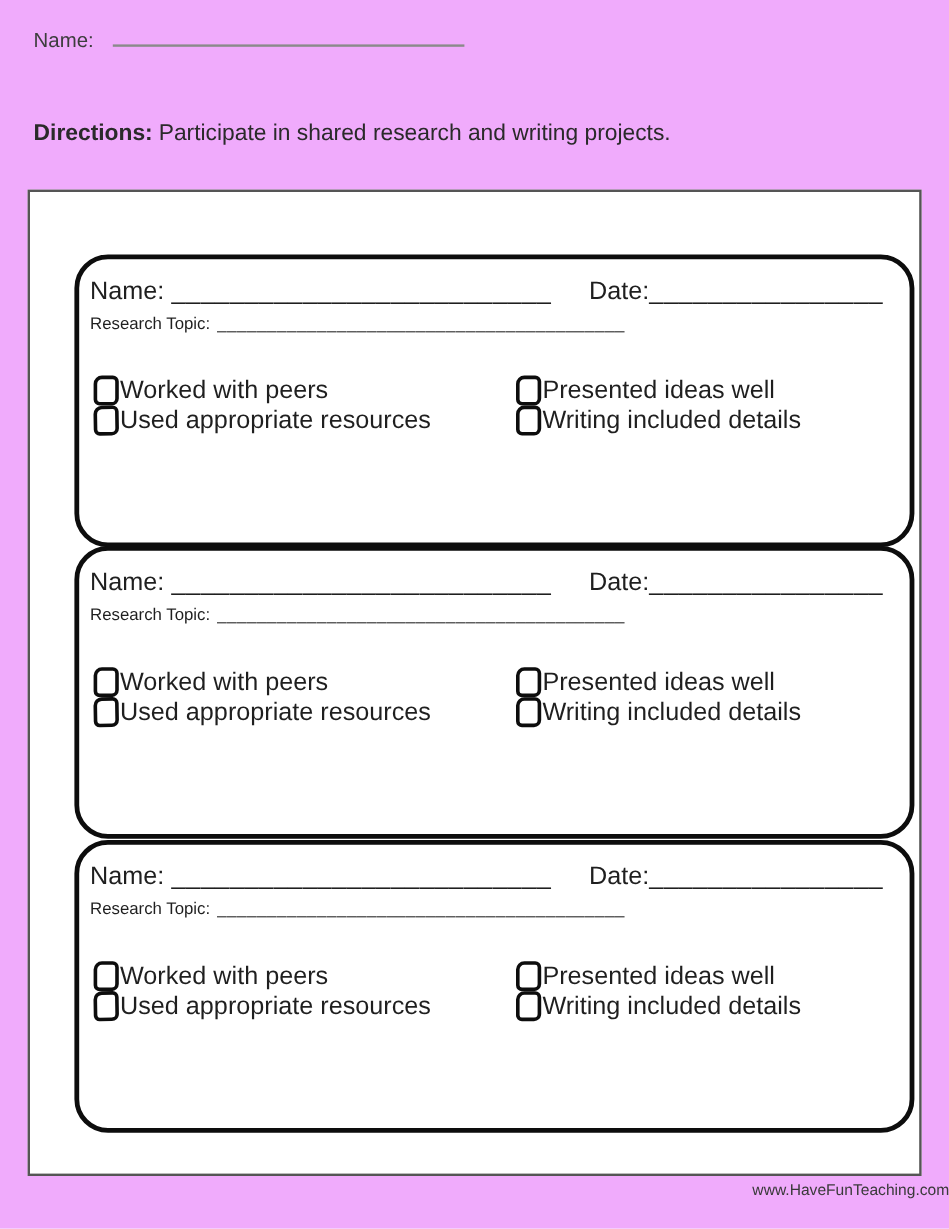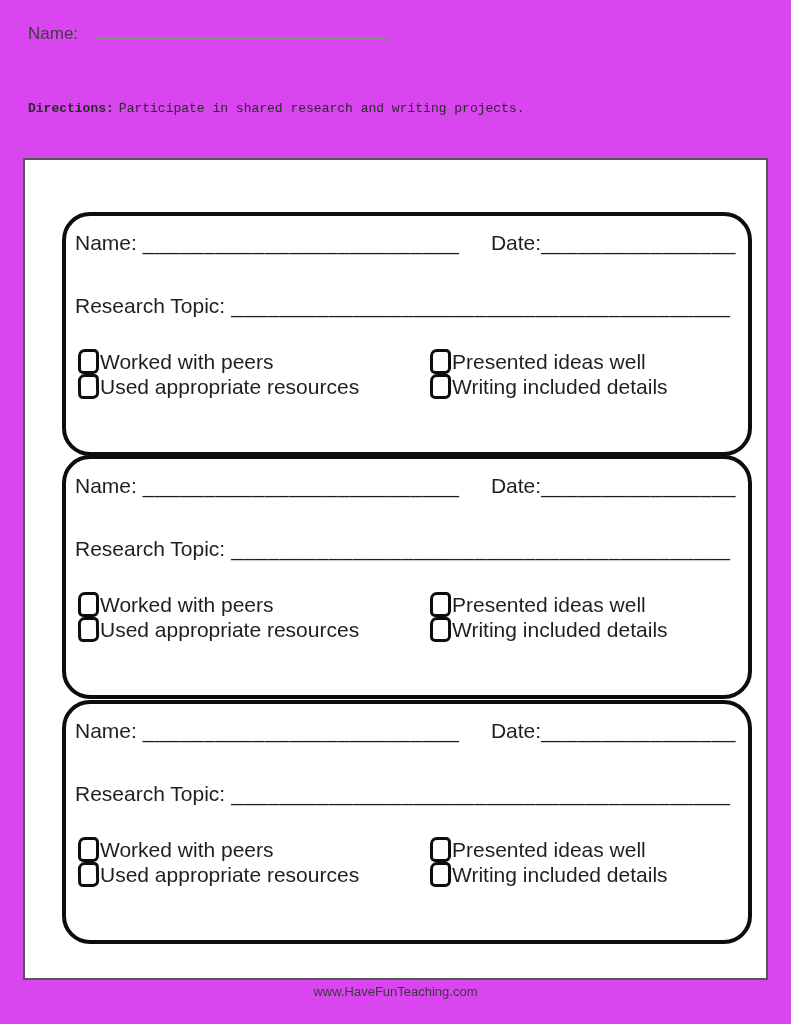--- a/index.html
+++ b/index.html
@@ -4,21 +4,21 @@
 <style>
   html, body {
     margin: 0;
     padding: 0;
     background: #ffffff;
   }
   .page {
     position: relative;
     width: 791px;
     height: 1024px;
-    background: #d946ef;
+    background: #f0abfc;
     font-family: "Liberation Sans", "DejaVu Sans", sans-serif;
     color: #1f1f1f;
     overflow: hidden;
   }
 
   
   .top-name-row {
     position: absolute;
     left: 28px;
     top: 22px;
@@ -42,23 +42,22 @@
     text-align: center;
     font-size: 31px;
     font-weight: 700;
     color: #0a0a0a;
     letter-spacing: -0.5px;
   }
   .directions-row {
     position: absolute;
     left: 28px;
     top: 101px;
-    font-size: 13px;
+    font-size: 19px;
     color: #2a2a2a;
-    font-family: Liberation Mono, monospace;
   }
   .directions-label {
     font-weight: 700;
     margin-right: 5px;
   }
 
   
   .outer-box {
     position: absolute;
     left: 23px;
@@ -71,21 +70,21 @@
 
   
   .card {
     position: absolute;
     left: 37px;
     width: 661px;
     height: 223px;
     border: 4px solid #0d0d0d;
     border-radius: 28px;
     background: #ffffff;
-    padding: 13px 12px 0 9px;
+    padding: 13px 22px 0 9px;
     box-sizing: content-box;
   }
   .card.card-0 { top: 52px; }
   .card.card-1 { top: 295px; }
   .card.card-2 { top: 540px; }
 
   .nd-row {
     display: flex;
     justify-content: space-between;
     align-items: baseline;
@@ -93,22 +92,21 @@
     line-height: 27px;
     white-space: nowrap;
   }
   .field-label { color: #1f1f1f; }
   .name-label { margin-right: 6px; }
   .line-text {
     color: #1f1f1f;
     letter-spacing: 0.5px;
   }
   .research-row {
-    margin-top: 36px;
-    font-size: 21px;
+    font-size: 14px;
     line-height: 27px;
     white-space: nowrap;
   }
   .research-label { margin-right: 6px; }
 
   .check-grid {
     margin-top: 30px;
     display: grid;
     grid-template-columns: 352px 1fr;
     grid-auto-flow: column;
@@ -132,21 +130,21 @@
     margin-right: 1px;
   }
   .check-item:nth-child(2) .checkbox { transform: rotate(-1deg); }
 
   
   .footer {
     position: absolute;
     left: 0;
     top: 984px;
     width: 100%;
-    text-align: center;
+    text-align: right;
     font-size: 13px;
     color: #3a3a3a;
   }
 </style>
 </head>
 <body>
 
 <div class="page">
 
   <div class="top-name-row">

